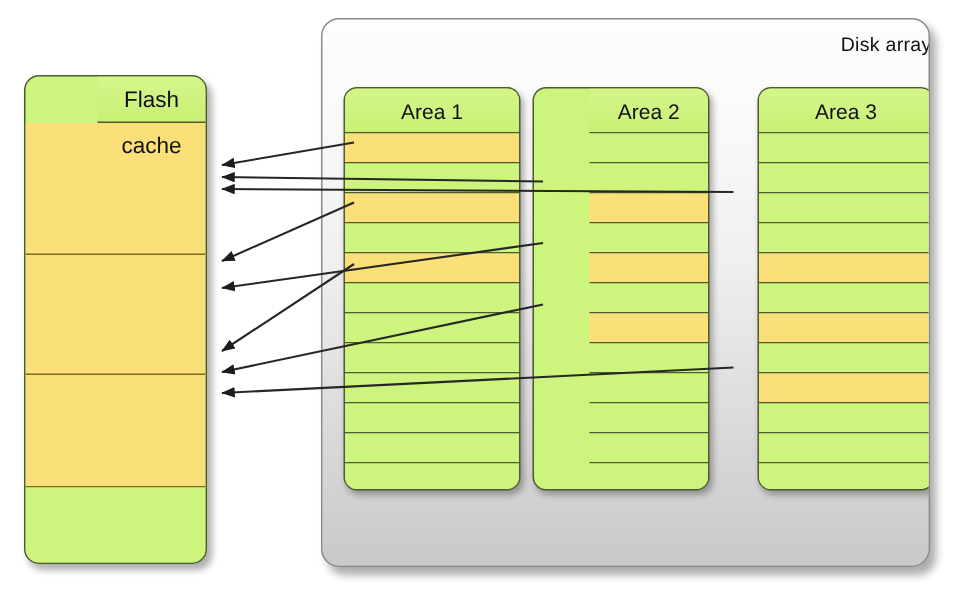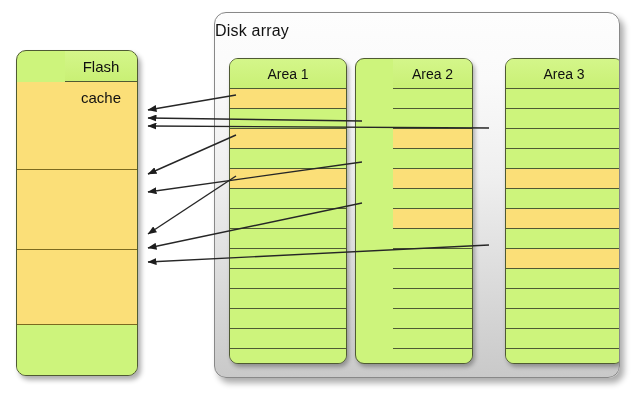--- a/index.html
+++ b/index.html
@@ -41,32 +41,32 @@
     border: 1px solid #888888;
     border-radius: 12px;
     background: linear-gradient(to bottom, #fdfdfd 0%, #fafafa 18%, #efefef 45%, #d8d8d8 78%, #c9c9c9 100%);
     box-shadow: 4px 5px 6px rgba(0,0,0,0.33);
   }
   #disk-array-title {
     position: absolute;
     left: 0;
     top: 9px;
     width: 406px;
-    text-align: left;
-    font-size: 16px;
+    text-align: right;
+    font-size: 13px;
     color: #111111;
     letter-spacing: 0.2px;
   }
 
   
   .area-col {
     position: absolute;
     top: 45px;
     width: 118px;
-    height: 306px;
+    height: 269px;
     box-sizing: border-box;
     border: 1px solid #4f5a33;
     border-radius: 9px;
     background: #cdf47c;
     box-shadow: 2px 3px 4px rgba(0,0,0,0.30);
     overflow: hidden;
   }
   .area-header {
     height: 30px;
     line-height: 30px;

